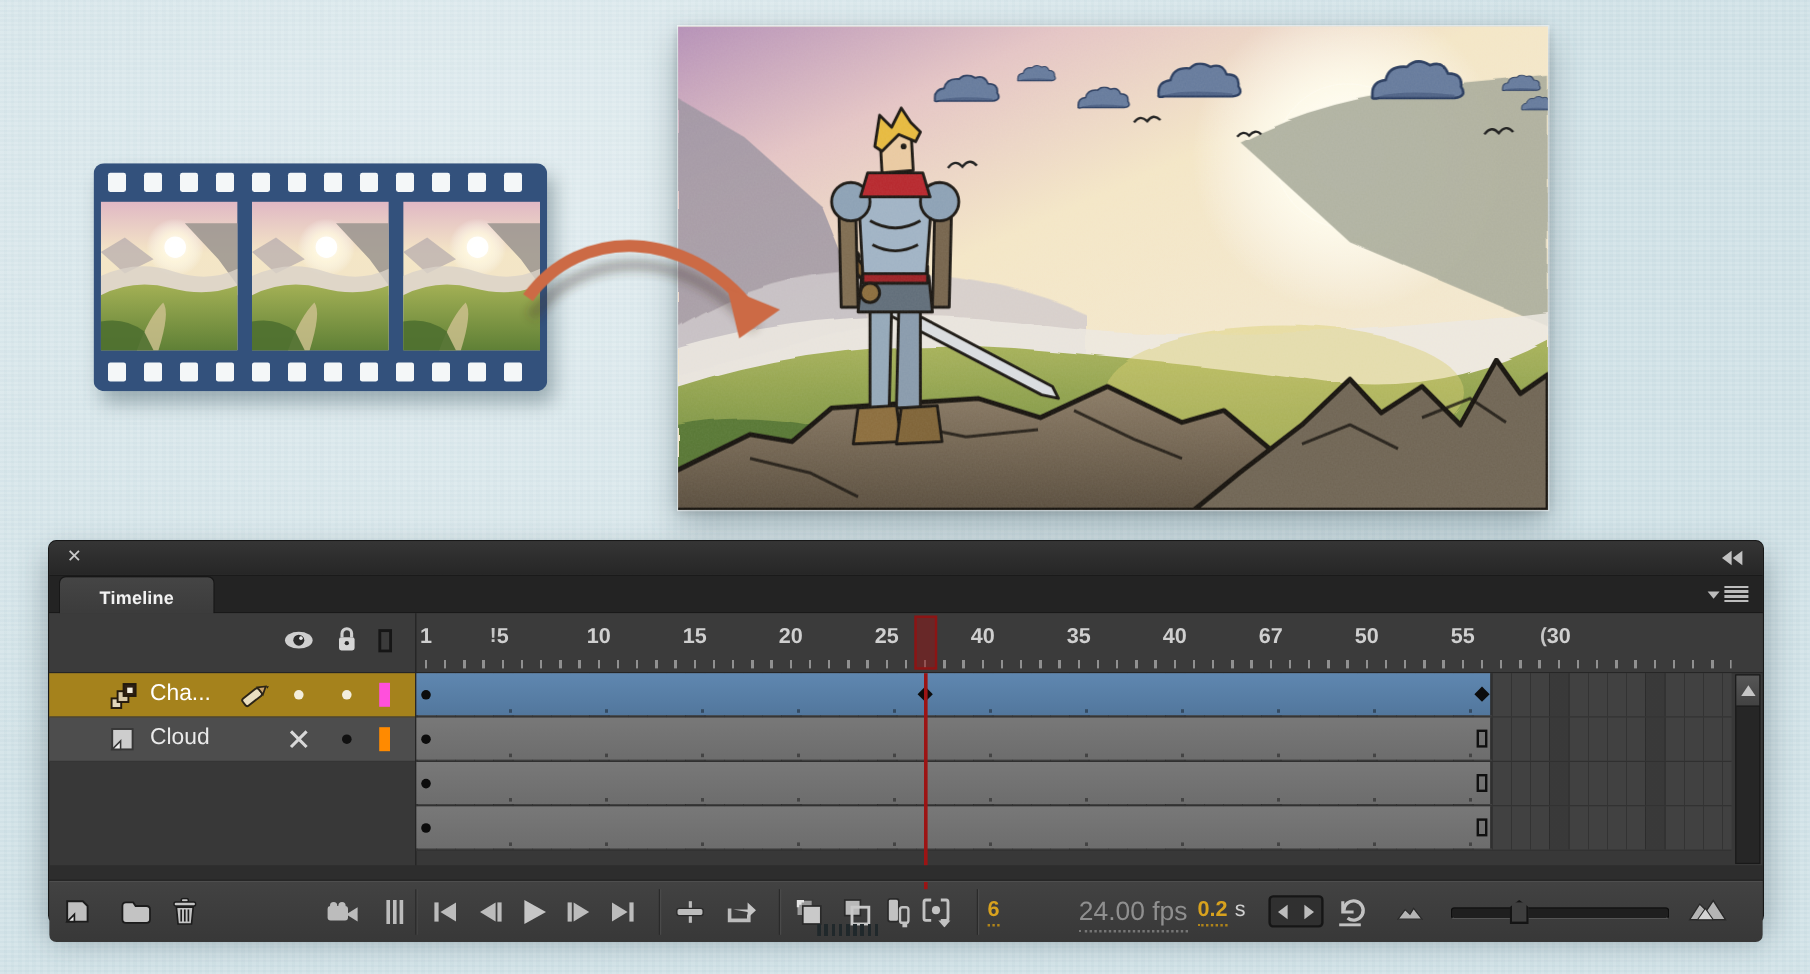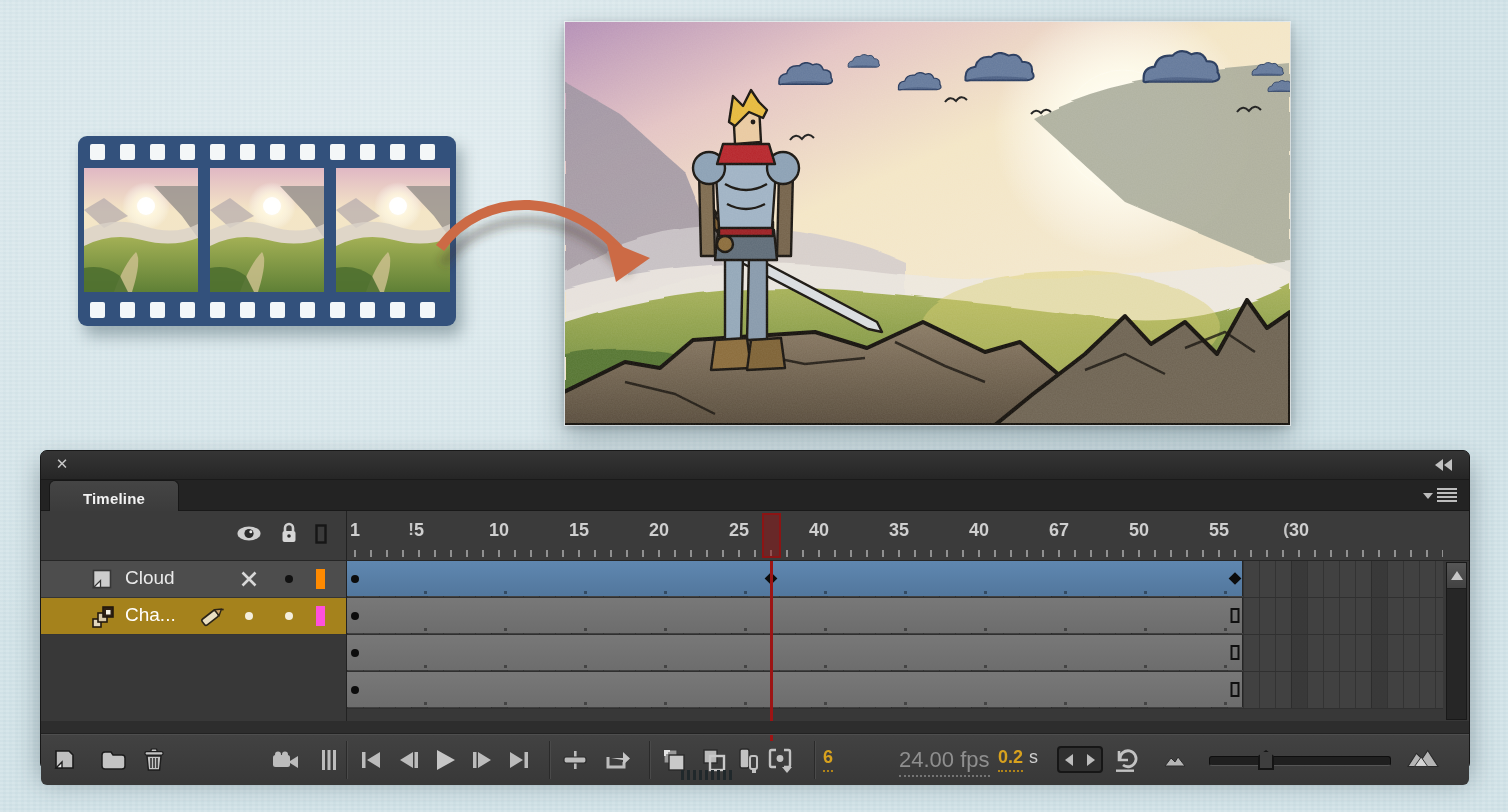--- a/index.html
+++ b/index.html
@@ -342,36 +342,20 @@
         <span class="ruler-label" style="left: 1258px;">30</span>
         <span class="ruler-mark" style="left: 370px;">!</span>
         <span class="ruler-mark" style="left: 1245.2px;">(</span>
       </div>
     <div class="ruler-ticks"></div>
   <div class="ph-head" style="left: 720.5px;"></div>
     </div>
 
   <div class="bodywrap">
     <div class="rows" id="layers-col">
-        <div class="lrow">
-          <span class="licon"><svg width="22" height="22" viewBox="0 0 22 22">
-              <rect x="2.5" y="2.5" width="17" height="17" fill="#cdcdcd" stroke="#363636" stroke-width="1.6"></rect>
-              <path d="M2.5 19.5 l7 -7 v7 z" fill="#f1f1f1" stroke="#363636" stroke-width="1.3"></path>
-            </svg></span>
-          <span class="lname">Cloud</span>
-          <span class="cellmark" style="left: 208px;">
-            <svg width="18" height="18" viewBox="0 0 18 18">
-              <path d="M2.5 2.5 L15.5 15.5 M15.5 2.5 L2.5 15.5" stroke="#d8d8d8" stroke-width="2.6"></path>
-            </svg>
-          </span>
-          <span class="cellmark" style="left: 248px;">
-            <span class="dotb"></span>
-          </span>
-          <span class="swatch" style="background: rgb(255, 138, 0);"></span>
-        </div>
         <div class="lrow selected">
           <span class="licon"><svg width="24" height="24" viewBox="0 0 24 24">
               <rect x="2" y="14" width="8" height="8" fill="#e2d6bc" stroke="#241a0d" stroke-width="1.6"></rect>
               <rect x="7" y="8" width="9" height="9" fill="#d8c9a8" stroke="#241a0d" stroke-width="1.6"></rect>
               <rect x="12" y="2" width="10" height="10" fill="#2e2013" stroke="#241a0d" stroke-width="1.6"></rect>
               <rect x="15" y="5" width="4.5" height="4.5" fill="#f4efe0"></rect>
             </svg></span>
           <span class="lname">Cha...</span>
           <span class="pencil"><svg width="28" height="26" viewBox="0 0 28 26">
               <g transform="rotate(-38 14 13)">
@@ -381,20 +365,36 @@
               </g>
             </svg></span>
           <span class="cellmark" style="left: 208px;">
             <span class="dotw"></span>
           </span>
           <span class="cellmark" style="left: 248px;">
             <span class="dotw"></span>
           </span>
           <span class="swatch" style="background: rgb(255, 80, 220);"></span>
         </div>
+        <div class="lrow">
+          <span class="licon"><svg width="22" height="22" viewBox="0 0 22 22">
+              <rect x="2.5" y="2.5" width="17" height="17" fill="#cdcdcd" stroke="#363636" stroke-width="1.6"></rect>
+              <path d="M2.5 19.5 l7 -7 v7 z" fill="#f1f1f1" stroke="#363636" stroke-width="1.3"></path>
+            </svg></span>
+          <span class="lname">Cloud</span>
+          <span class="cellmark" style="left: 208px;">
+            <svg width="18" height="18" viewBox="0 0 18 18">
+              <path d="M2.5 2.5 L15.5 15.5 M15.5 2.5 L2.5 15.5" stroke="#d8d8d8" stroke-width="2.6"></path>
+            </svg>
+          </span>
+          <span class="cellmark" style="left: 248px;">
+            <span class="dotb"></span>
+          </span>
+          <span class="swatch" style="background: rgb(255, 138, 0);"></span>
+        </div>
       </div>
     <div class="vdivider" style="height:160px"></div>
     <div class="frames" id="frames-col">
         <div class="frow">
           <div class="span tween" style="width: 896px;">
             <span class="kdot" style="left: 8px;"></span>
             <span class="kdiamond" style="left: 424px;"></span>
             <span class="kdiamond" style="left: 888px;"></span>
           </div>
         </div>

